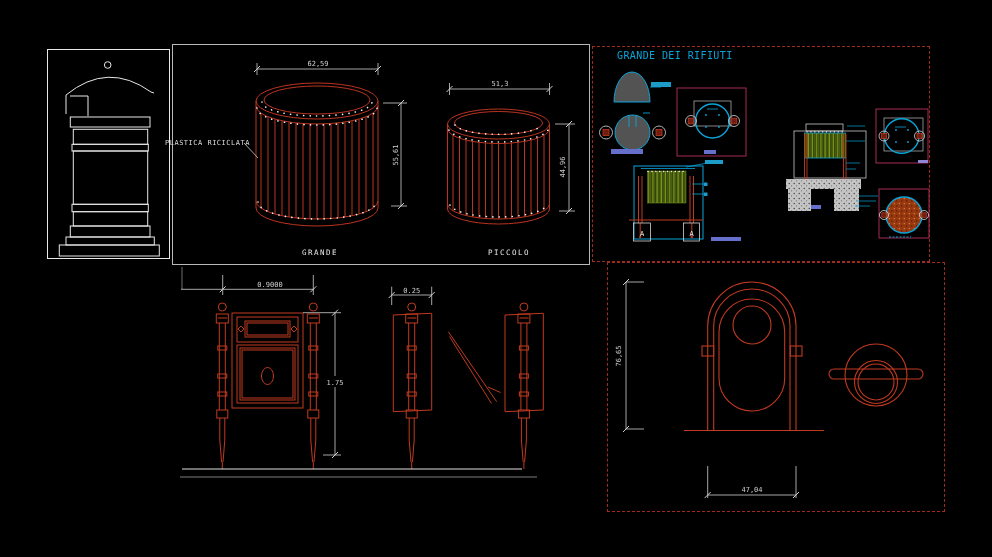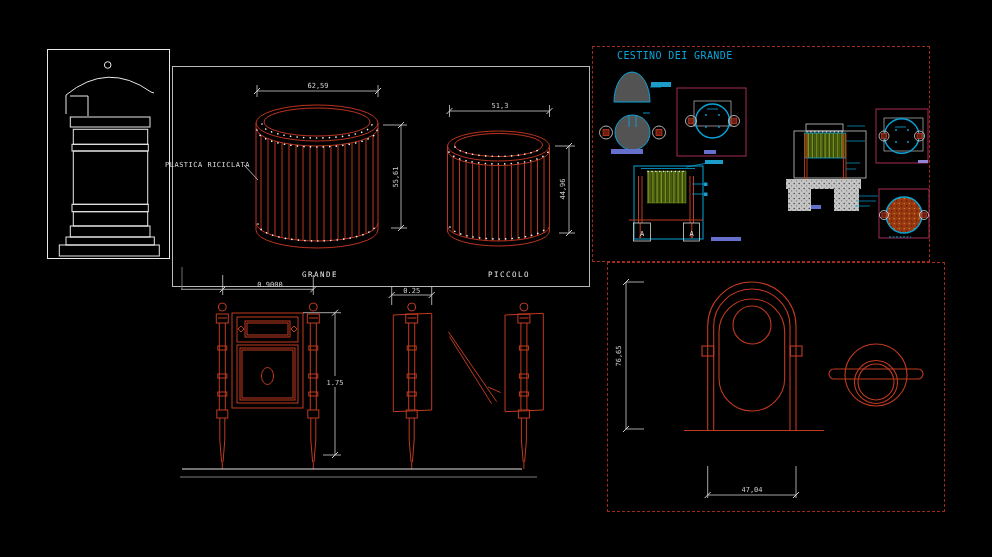--- a/index.html
+++ b/index.html
@@ -1,21 +1,21 @@
 <!DOCTYPE html>
 <html><head>
 <meta charset="utf-8">
 <style>
   html,body{margin:0;padding:0;background:#000;}
   #screen{position:relative;width:992px;height:557px;background:#000;overflow:hidden;
           font-family:"DejaVu Sans Mono","Liberation Mono",monospace;}
   .panel{position:absolute;box-sizing:border-box;}
   .panel>svg{position:absolute;left:0;top:0;overflow:visible;}
   #panel-left{left:47px;top:49px;width:123px;height:210px;border:1px solid #e8e8e8;}
-  #panel-center{left:172px;top:44px;width:418px;height:221px;border:1px solid #b9b9b9;margin-top:22px;}
+  #panel-center{left:172px;top:44px;width:418px;height:221px;border:1px solid #b9b9b9;}
   #panel-right-top{left:592px;top:46px;width:338px;height:216px;border:1px dashed #9e2b1e;}
   #panel-right-bottom{left:607px;top:262px;width:338px;height:250px;border:1px dashed #9e2b1e;}
   #bottom-left-svg{position:absolute;left:175px;top:262px;overflow:visible;}
   .panel-title{position:absolute;left:24px;top:3px;color:#0aa4d8;font-size:10px;
                letter-spacing:0.4px;white-space:nowrap;}
   text{font-family:"DejaVu Sans Mono","Liberation Mono",monospace;}
   .dimtxt{fill:#cfcfcf;font-size:7px;}
   .lbltxt{fill:#e8e8e8;font-size:7.5px;letter-spacing:1.5px;}
   .mattxt{fill:#dcdcdc;font-size:7px;letter-spacing:0.5px;}
   .marker{fill:#e8e8e8;font-size:7px;}
@@ -102,21 +102,21 @@
         <path d="M382,79 H402 M386,166 H402 M396,79 V166"></path>
         <path d="M393,82 L399,76 M393,169 L399,163" stroke-width="1"></path>
       </g>
       <text class="dimtxt" x="392" y="122" text-anchor="middle" transform="rotate(-90 392 122)">44,96</text>
 
       <text class="lbltxt" x="336" y="210" text-anchor="middle">PICCOLO</text>
     </svg>
   </div>
 
   <div class="panel" id="panel-right-top">
-    <div class="panel-title">CESTINO DEI GRANDE</div>
+    <div class="panel-title">GRANDE DEI RIFIUTI</div>
     <svg width="338" height="216" viewBox="0 0 338 216">
       <defs>
         <pattern id="hg" width="4" height="4" patternUnits="userSpaceOnUse">
           <path d="M0,1H4 M0,3H4 M1,0V4 M3,0V4" stroke="#cfcfcf" stroke-width="0.45"></path>
         </pattern>
         <pattern id="gs" width="4.2" height="4" patternUnits="userSpaceOnUse">
           <rect width="4.2" height="4" fill="#33400a"></rect>
           <path d="M1,0V4" stroke="#8fb321" stroke-width="1"></path>
           <path d="M2.8,0V4" stroke="#5d7a12" stroke-width="0.6"></path>
         </pattern>

